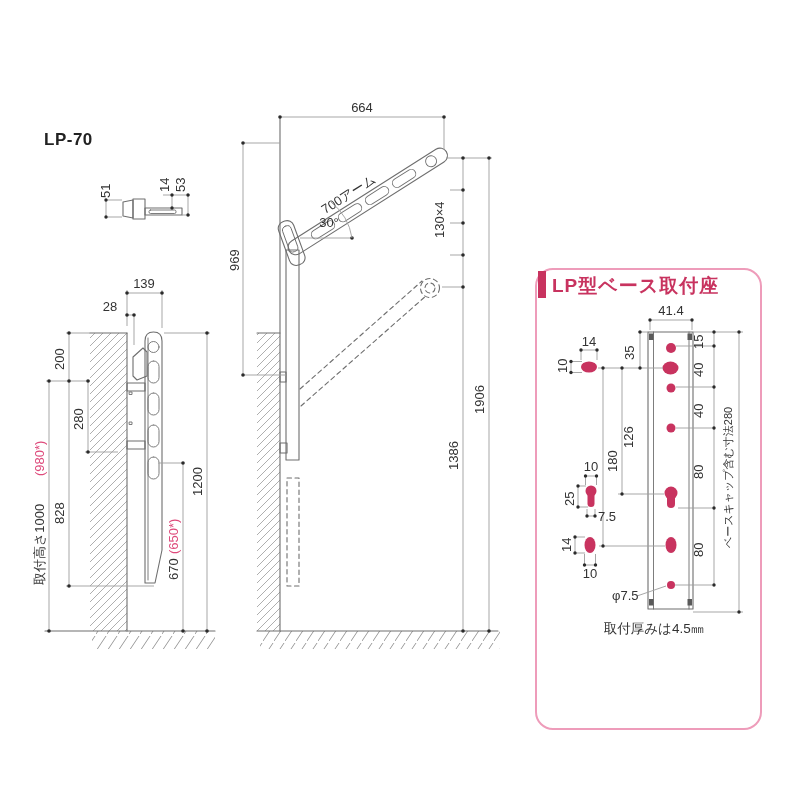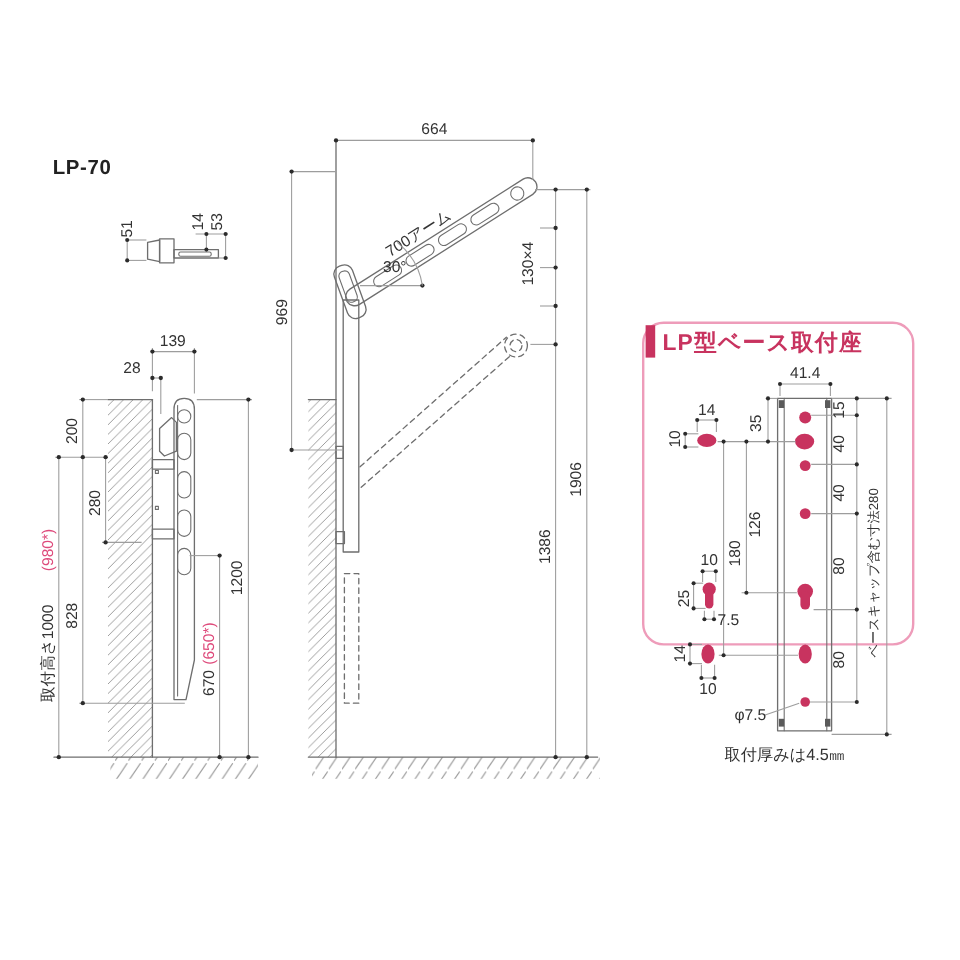--- a/index.html
+++ b/index.html
@@ -12,21 +12,21 @@
   .dim-s{font-size:11px;}
   .note-t{font-size:13.5px;}
   .part{stroke:#6e6e6e;fill:none;stroke-width:1.1;stroke-linejoin:round;stroke-linecap:round;}
   .thin{stroke-width:0.9;}
   .dim{stroke:#9d9d9d;fill:none;stroke-width:0.9;}
   .dot{fill:#2b2b2b;stroke:none;}
   .hole{fill:#c8335f;stroke:none;}
   .pink{fill:#de4a7b;}
   .dash{stroke-dasharray:4.5 3.5;}
   #model-title{left:44px;top:130px;font-size:17px;font-weight:bold;color:#222;letter-spacing:.5px;}
-  #base-panel{left:535px;top:268px;width:227px;height:270px;border:2px solid #ee9cba;
+  #base-panel{left:535px;top:268px;width:227px;height:462px;border:2px solid #ee9cba;
               border-radius:18px;box-sizing:border-box;background:#fff;text-align:right;}
   #panel-title-bar{left:1px;top:1px;width:8px;height:27px;background:#c8335f;}
   #panel-title{left:15px;top:3px;font-size:19px;font-weight:bold;color:#c8335f;letter-spacing:1px;}
 </style>
 </head>
 <body>
 
 <svg width="0" height="0" class="abs" aria-hidden="true">
   <defs>
     <pattern id="hatchWall" patternUnits="userSpaceOnUse" width="8" height="8">

